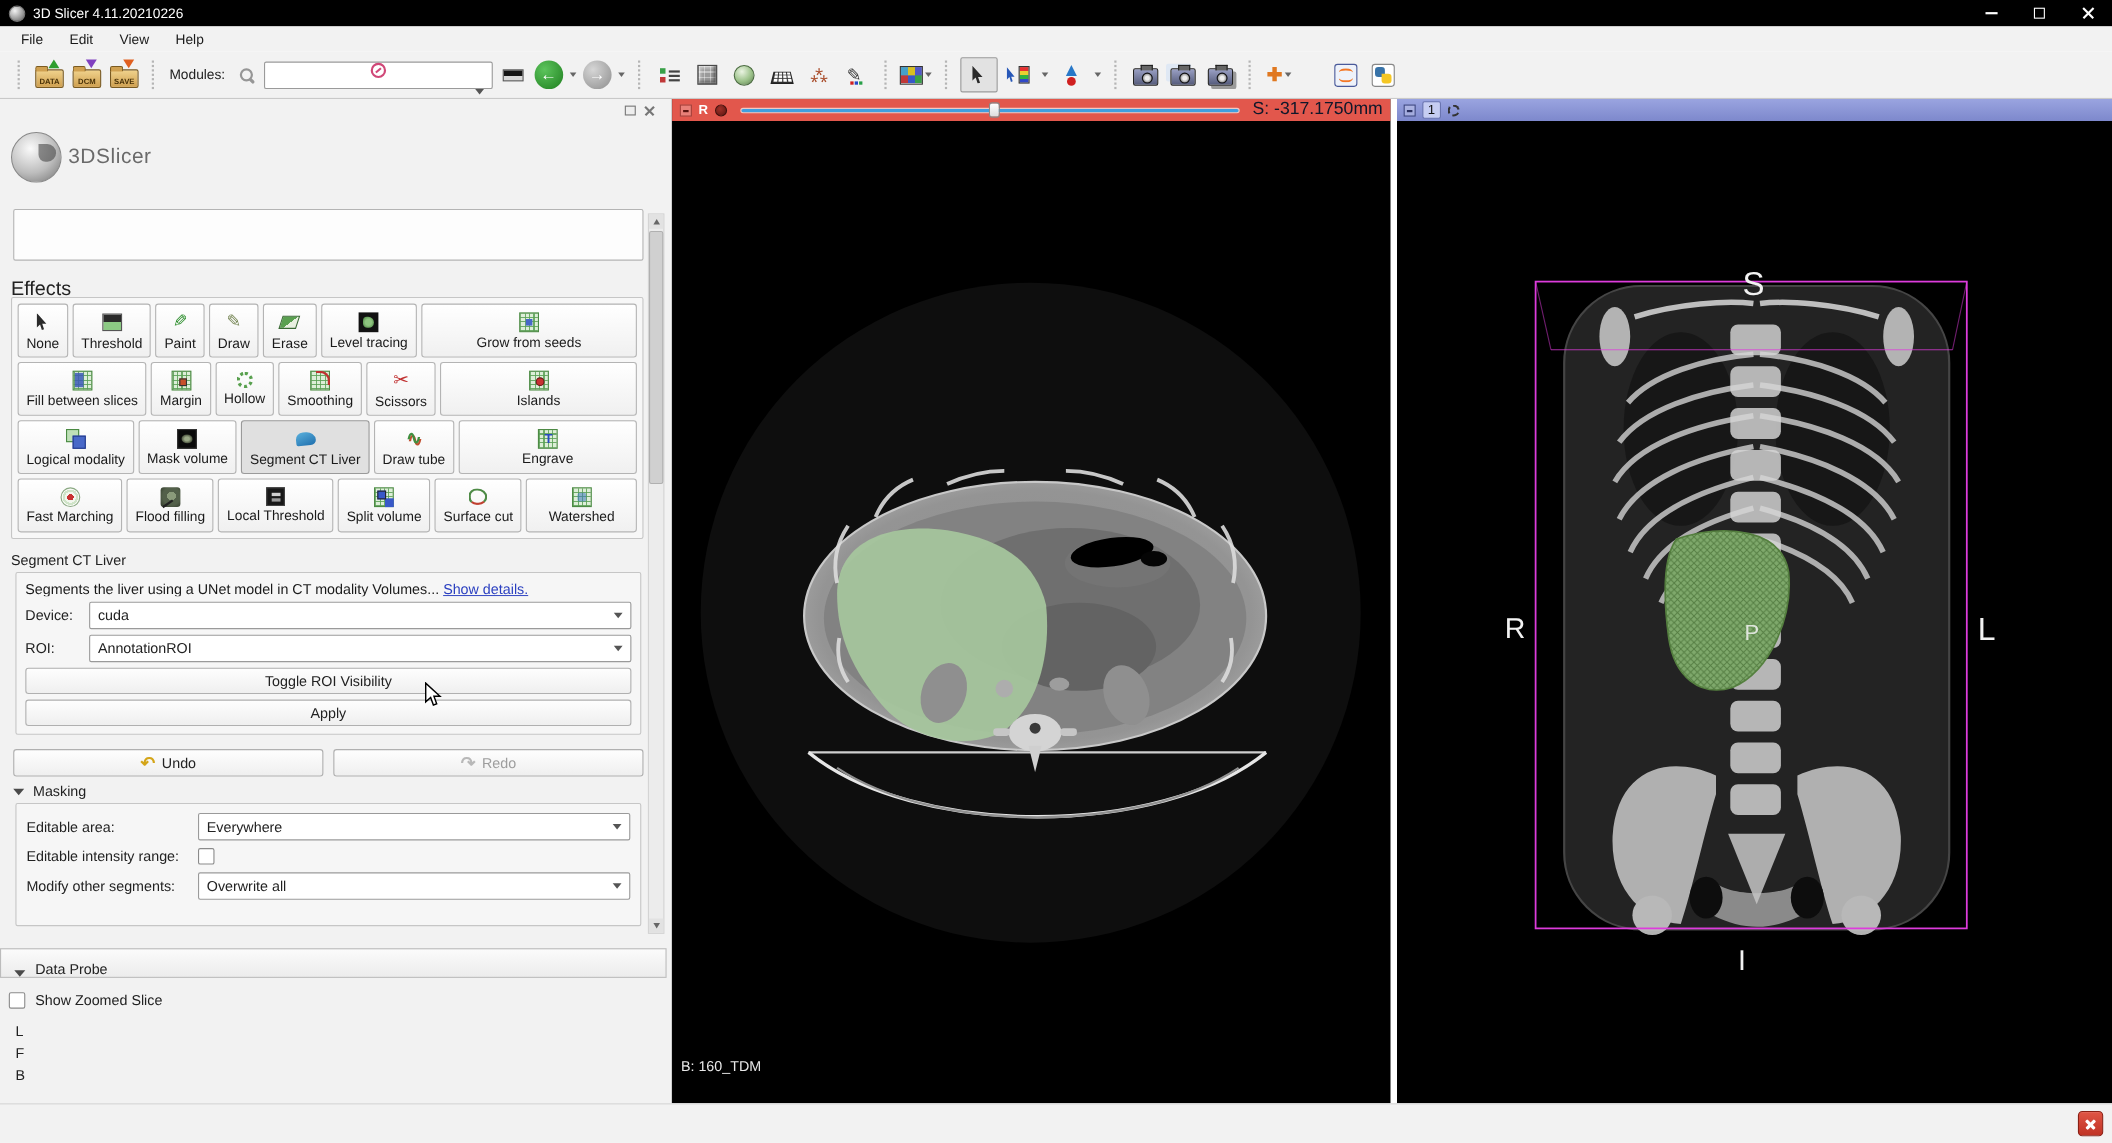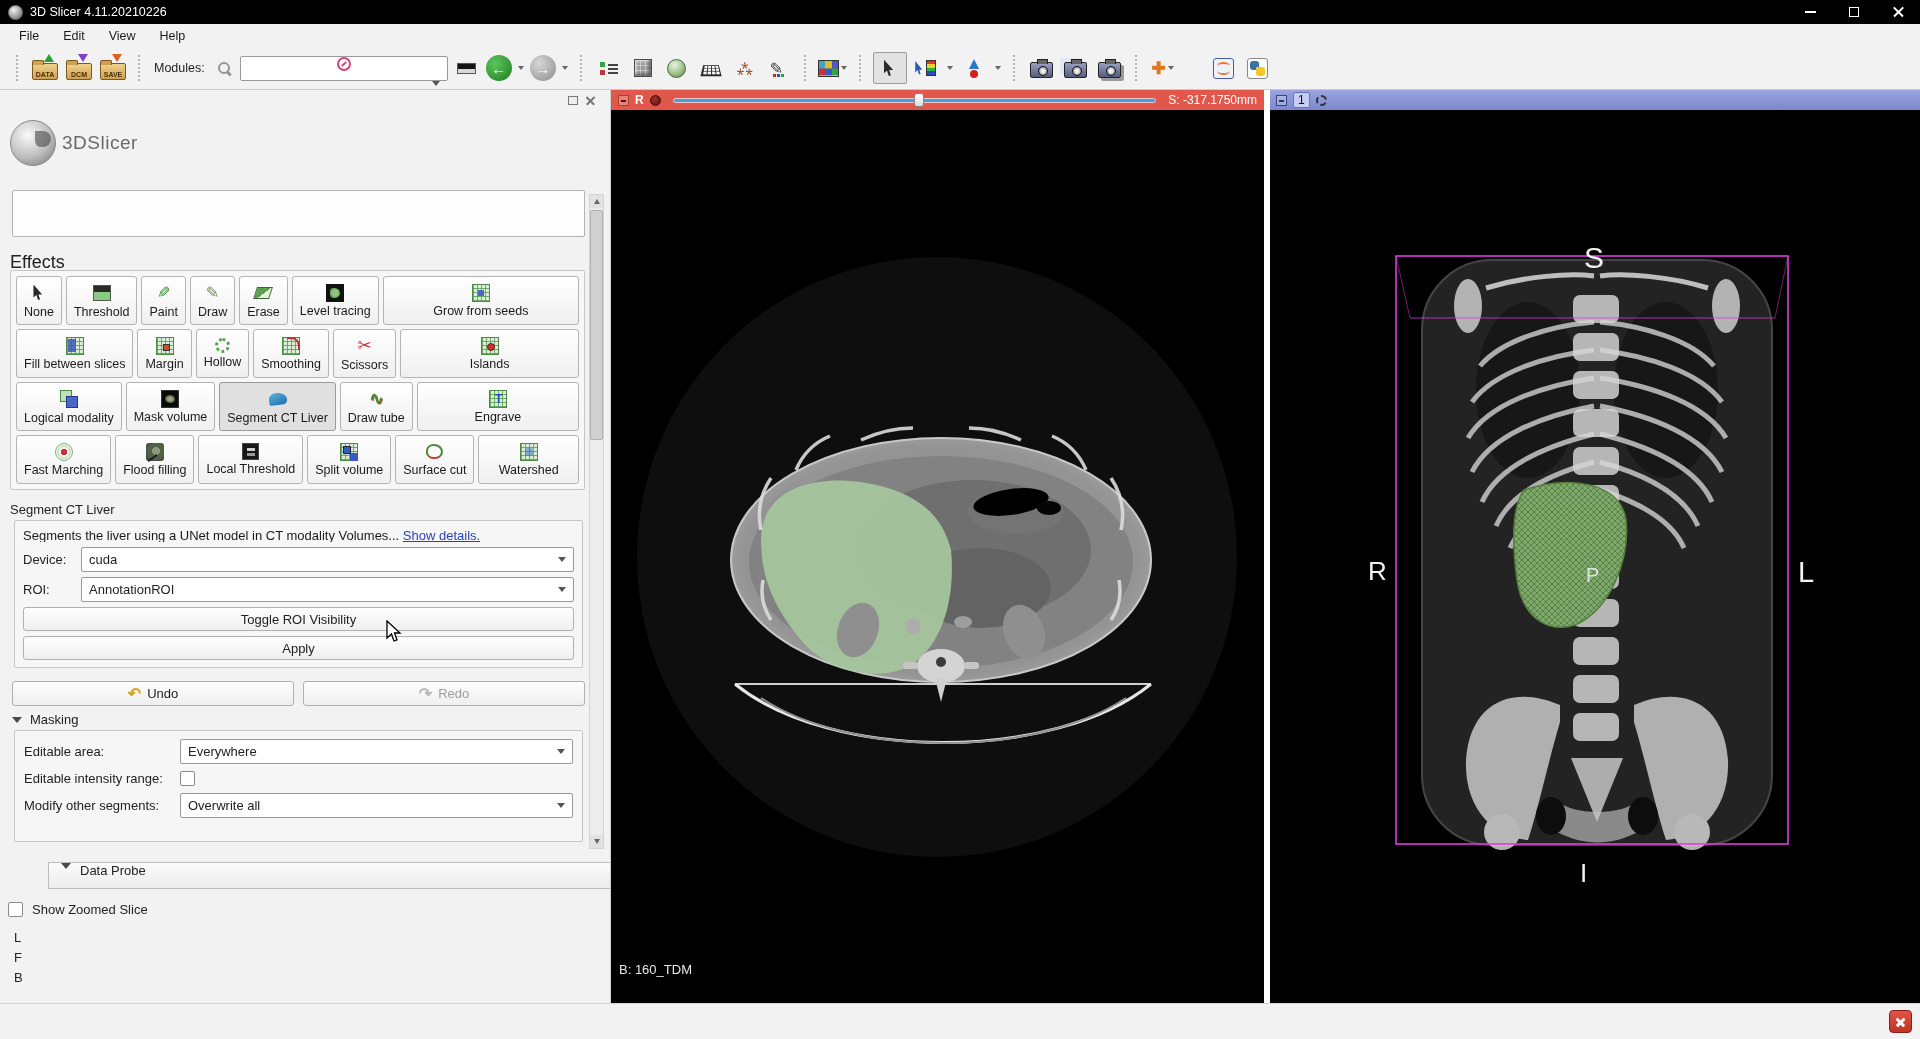--- a/index.html
+++ b/index.html
@@ -158,34 +158,34 @@
   .maskrow { display:flex; align-items:center; gap:6px; }
   .maskrow .lbl2 { width:150px; font-size:13px; flex:none; }
   .maskrow .combo { flex:1; }
   .checkbox { width:15px; height:15px; background:#fff; border:1px solid #8a8a8a; border-radius:2px; }
   .vscroll { position:absolute; right:6px; top:104px; width:15px; height:655px; background:#ececec; border:1px solid #d4d4d4; }
   .sb-btn { position:absolute; left:0; width:13px; height:13px; background:#e2e2e2; display:flex; align-items:center; justify-content:center; }
   .sb-up { top:0; } .sb-dn { bottom:0; }
   .sb-tri-up { width:0; height:0; border-left:3.5px solid transparent; border-right:3.5px solid transparent; border-bottom:5px solid #666; }
   .sb-tri-dn { width:0; height:0; border-left:3.5px solid transparent; border-right:3.5px solid transparent; border-top:5px solid #666; }
   .sb-thumb { position:absolute; left:0; top:15px; width:13px; height:230px; background:#d0d0d0; border:1px solid #b0b0b0; border-radius:2px; }
-  .dataprobe { position:absolute; left:0; top:772px; width:606px; height:27px; background:linear-gradient(#fbfbfb,#ececec); border:1px solid #bcbcbc; display:flex; align-items:flex-start; gap:9px; padding-left:12px; font-size:13px;margin-left:48px; }
+  .dataprobe { position:absolute; left:0; top:772px; width:606px; height:27px; background:linear-gradient(#fbfbfb,#ececec); border:1px solid #bcbcbc; display:flex; align-items:flex-end; gap:9px; padding-left:12px; font-size:13px; }
   .zoomrow { position:absolute; left:8px; top:812px; display:flex; align-items:center; gap:9px; font-size:13px; }
   .axis { position:absolute; left:14px; font-size:13px; color:#222; }
 
   
   .slice-header { position:absolute; left:0; top:0; width:100%; height:20px; background:var(--slice-red,#e2574c); display:flex; align-items:center; padding:0 7px; gap:6px; z-index:3; }
   .hdr-collapse { width:11px; height:11px; background:rgba(255,255,255,.25); border:1px solid rgba(120,20,15,.6); position:relative; flex:none; }
   .hdr-collapse::after { content:""; position:absolute; left:2px; top:4.5px; width:5px; height:1.5px; background:#5a1410; }
   .orient { color:#fff; font-size:12px; font-weight:bold; }
   .pin { width:11px; height:11px; border-radius:50%; background:radial-gradient(circle at 40% 35%, #a03028, #5a1410); border:1px solid #40100c; flex:none; }
   .slider { position:relative; flex:1; height:14px; margin:0 6px; }
   .slider .track { position:absolute; left:0; right:0; top:4.5px; height:5px; border-radius:3px; background:var(--accent,#3f9fe0); border:1px solid #f3c8c2; }
   .slider .handle { position:absolute; top:0; width:10px; height:14px; background:linear-gradient(#ffffff,#dcdcdc); border:1px solid #888; border-radius:3px; transform:translateX(-50%); }
-  .offset { color:#ffffff; font-size:12px; white-space:nowrap; }
+  .offset { color:#0f172a; font-size:16px; white-space:nowrap; }
   .slice-canvas { position:absolute; left:0; top:20px; width:653px; height:893px; }
   .corner-label { position:absolute; left:8px; bottom:26px; color:#e8e8e8; font-size:13px; z-index:2; }
 
   
   .v3d-header { position:absolute; left:0; top:0; width:100%; height:20px; background:linear-gradient(#9aa4e0, var(--v3d,#7d88cc)); display:flex; align-items:center; padding:0 6px; gap:6px; z-index:3; }
   .hdr-collapse.blue { border-color:#3a4480; } .hdr-collapse.blue::after { background:#2a3060; }
   .v3d-label { background:#c6cdf2; border:1px solid #6a74b0; color:#111; font-size:12px; line-height:1; padding:1px 4px; border-radius:2px; }
   .gear { width:11px; height:11px; border:2px dashed #333; border-radius:50%; }
   .v3d-canvas { position:absolute; left:0; top:20px; width:650px; height:893px; }
 

